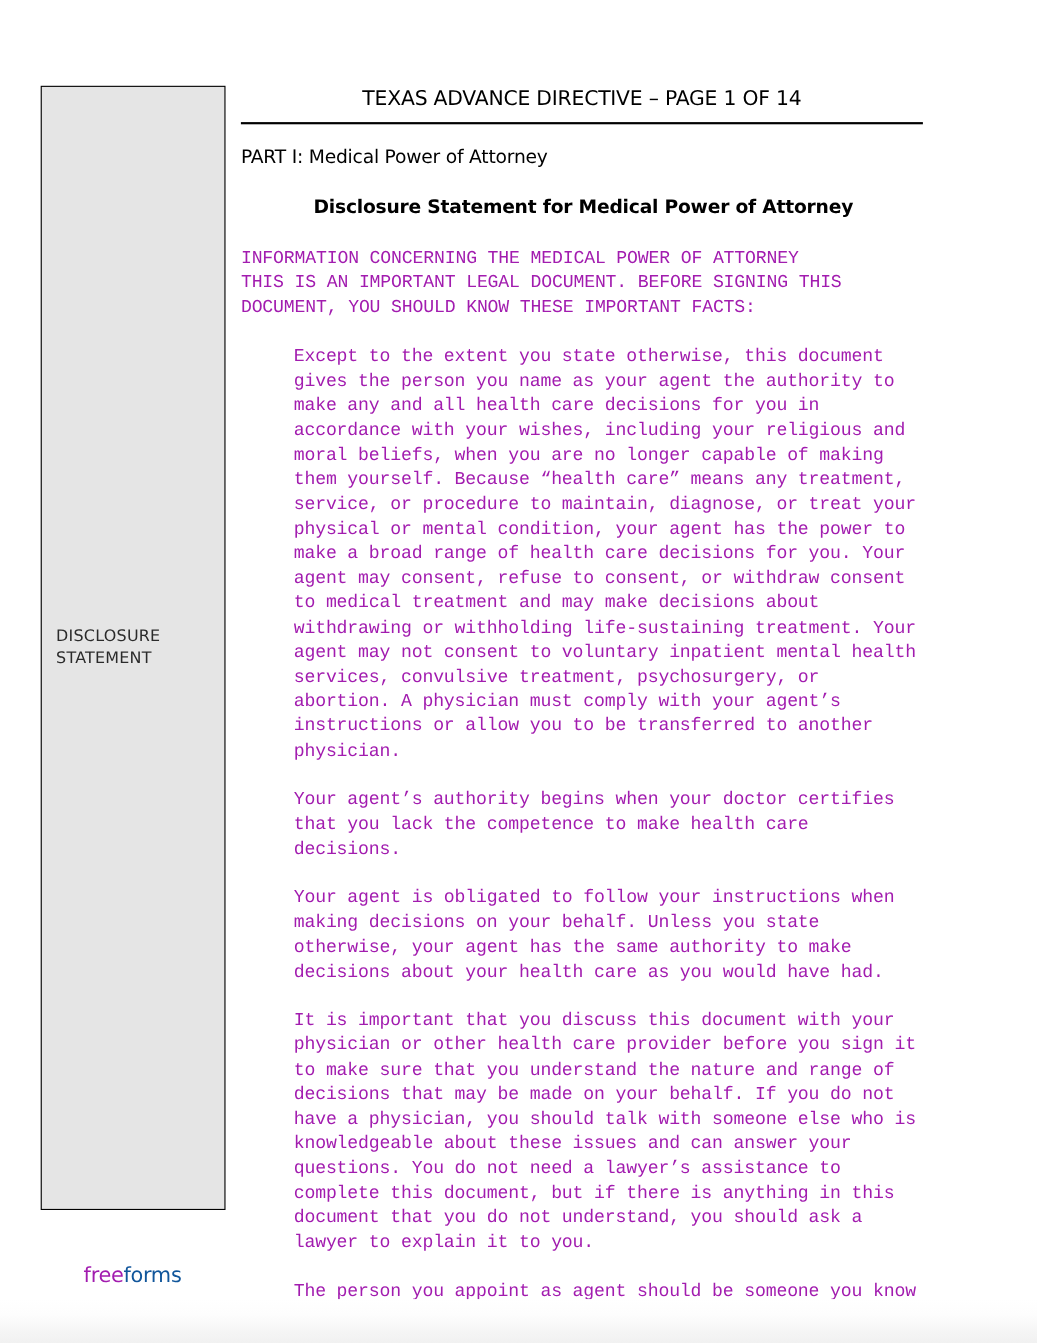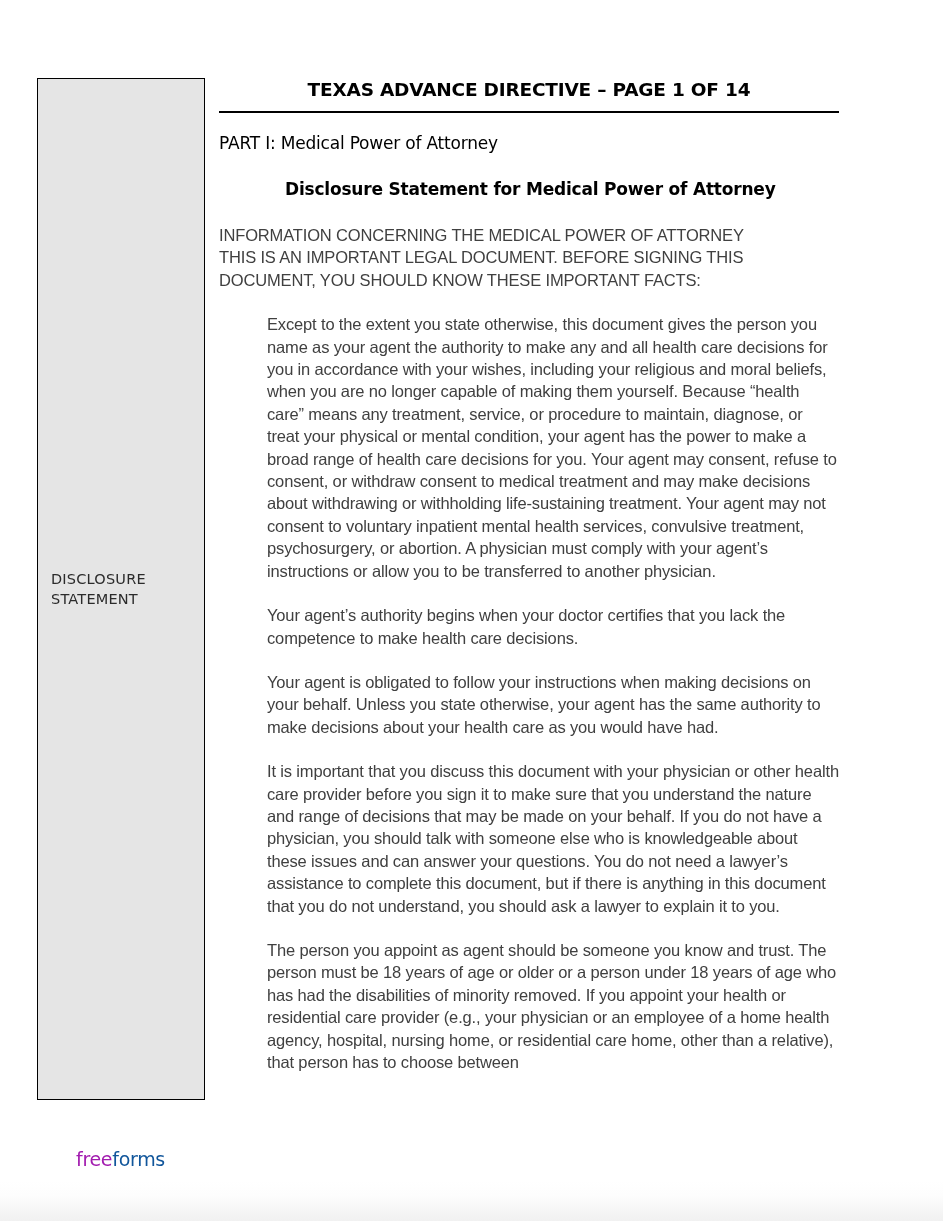--- a/index.html
+++ b/index.html
@@ -68,21 +68,21 @@
     left: 219px;
     top: 0;
     width: 620px;
   }
 
   #doc-title {
     margin: 0;
     padding-top: 78px;
     text-align: center;
     font-family: "DejaVu Sans", sans-serif;
-    font-weight: bold;
+    font-weight: normal;
     font-size: 18.5px;
     letter-spacing: -0.2px;
     color: #000000;
     line-height: 24px;
   }
 
   #title-rule {
     margin-top: 9px;
     width: 620px;
     height: 0;
@@ -106,25 +106,25 @@
     font-family: "DejaVu Sans", sans-serif;
     font-weight: bold;
     font-size: 17px;
     letter-spacing: -0.2px;
     line-height: 22px;
   }
 
   .body-block {
     margin: 0;
     padding-top: 22px;
-    font-family: Liberation Sans, sans-serif;
+    font-family: Liberation Mono, monospace;
     font-size: 16.5px;
     line-height: 22.4px;
     letter-spacing: -0.15px;
-    color: #404040;
+    color: #a21caf;
     text-align: left;
     white-space: pre-line;
   }
   .body-block.first-block {
     padding-top: 24px;
   }
   .body-block.para {
     white-space: normal;
     margin-left: 48px;
   }

